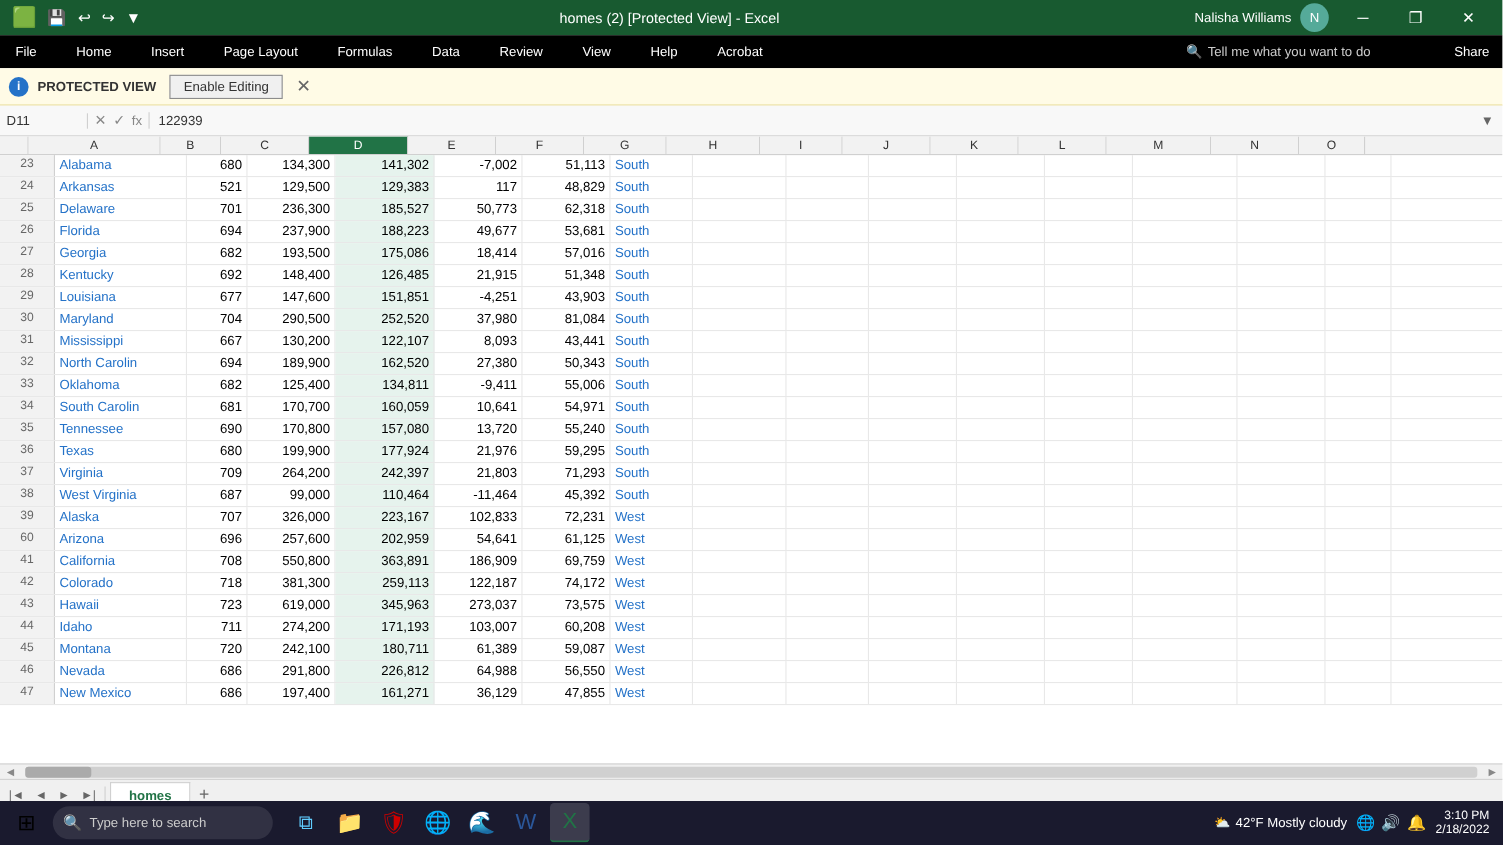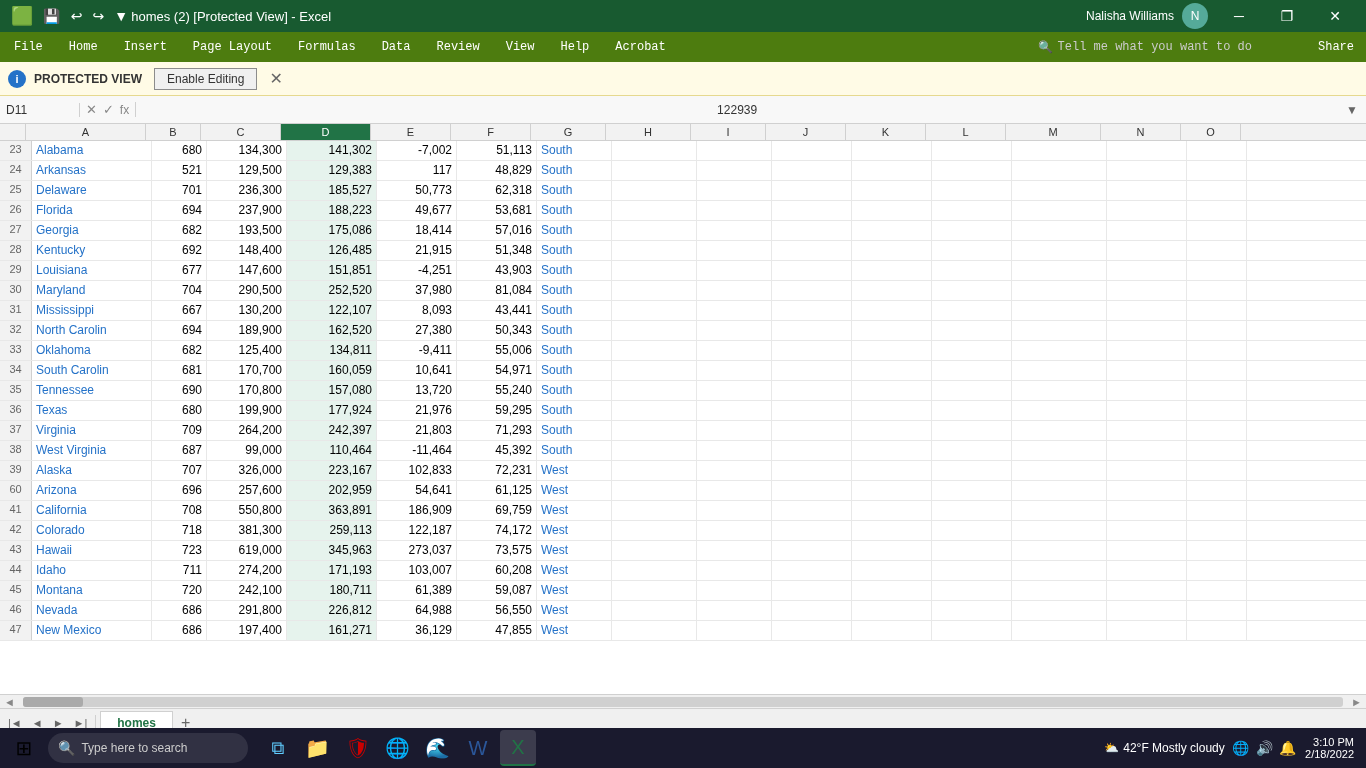--- a/index.html
+++ b/index.html
@@ -9,36 +9,35 @@
     .title-bar {
       height: 32px;
       background: #185a30;
       display: flex;
       align-items: center;
       justify-content: space-between;
       padding: 0 8px;
       color: white;
     }
     .title-bar-left { display: flex; align-items: center; gap: 6px; }
-    .title-bar-center { flex: 1; text-align: left; font-size: 13px; color: #fff; }
+    .title-bar-center { flex: 1; text-align: center; font-size: 13px; color: #fff; }
     .title-bar-right { display: flex; align-items: center; gap: 8px; font-size: 12px; }
     .title-controls { display: flex; gap: 2px; }
     .title-btn { width: 46px; height: 32px; display: flex; align-items: center; justify-content: center; cursor: pointer; color: #fff; font-size: 14px; }
     .quick-access { display: flex; align-items: center; gap: 4px; }
     .qa-btn { color: #fff; font-size: 14px; padding: 2px 3px; cursor: pointer; }
 
     
     .menu-bar {
       height: 30px;
-      background: #4d7c0f;
+      background: #000000;
       display: flex;
       align-items: center;
       padding: 0 4px;
-      gap: 6px;
-      font-family: Liberation Mono, monospace;
+      gap: 16px;
     }
     .menu-item {
       color: #fff;
       padding: 4px 10px;
       cursor: pointer;
       font-size: 12px;
       border-radius: 2px;
     }
     .menu-search {
       margin-left: auto;
@@ -85,21 +84,21 @@
     .cell-ref-box {
       width: 80px;
       border-right: 1px solid #d0d0d0;
       padding: 0 6px;
       font-size: 12px;
       color: #333;
       display: flex;
       align-items: center;
     }
     .formula-icons { display: flex; align-items: center; padding: 0 6px; gap: 6px; color: #666; font-size: 14px; border-right: 1px solid #d0d0d0; }
-    .formula-input { flex: 1; padding: 0 8px; font-size: 12px; color: #333; border: none; background: transparent; text-align: center; }
+    .formula-input { flex: 1; padding: 0 8px; font-size: 12px; color: #333; border: none; background: transparent; }
     .formula-expand { padding: 0 8px; color: #666; font-size: 12px; cursor: pointer; }
 
     
     .spreadsheet { display: flex; flex-direction: column; height: calc(768px - 32px - 30px - 34px - 28px - 34px - 40px); overflow: hidden; }
 
     
     .col-headers {
       display: flex;
       background: #f2f2f2;
       border-bottom: 1px solid #d0d0d0;
@@ -123,21 +122,21 @@
       padding: 2px 0;
       background: #f2f2f2;
       cursor: pointer;
       user-select: none;
     }
 
     
     .data-area { display: flex; flex-direction: column; overflow-y: auto; overflow-x: hidden; flex: 1; }
     .data-row { display: flex; border-bottom: 1px solid #e8e8e8; min-height: 20px; }
     .row-num {
-      width: 32px;
+      width: 50px;
       min-width: 26px;
       border-right: 1px solid #d0d0d0;
       background: #f2f2f2;
       text-align: center;
       font-size: 11px;
       color: #666;
       padding: 2px 0;
       flex-shrink: 0;
     }
     .cell {

